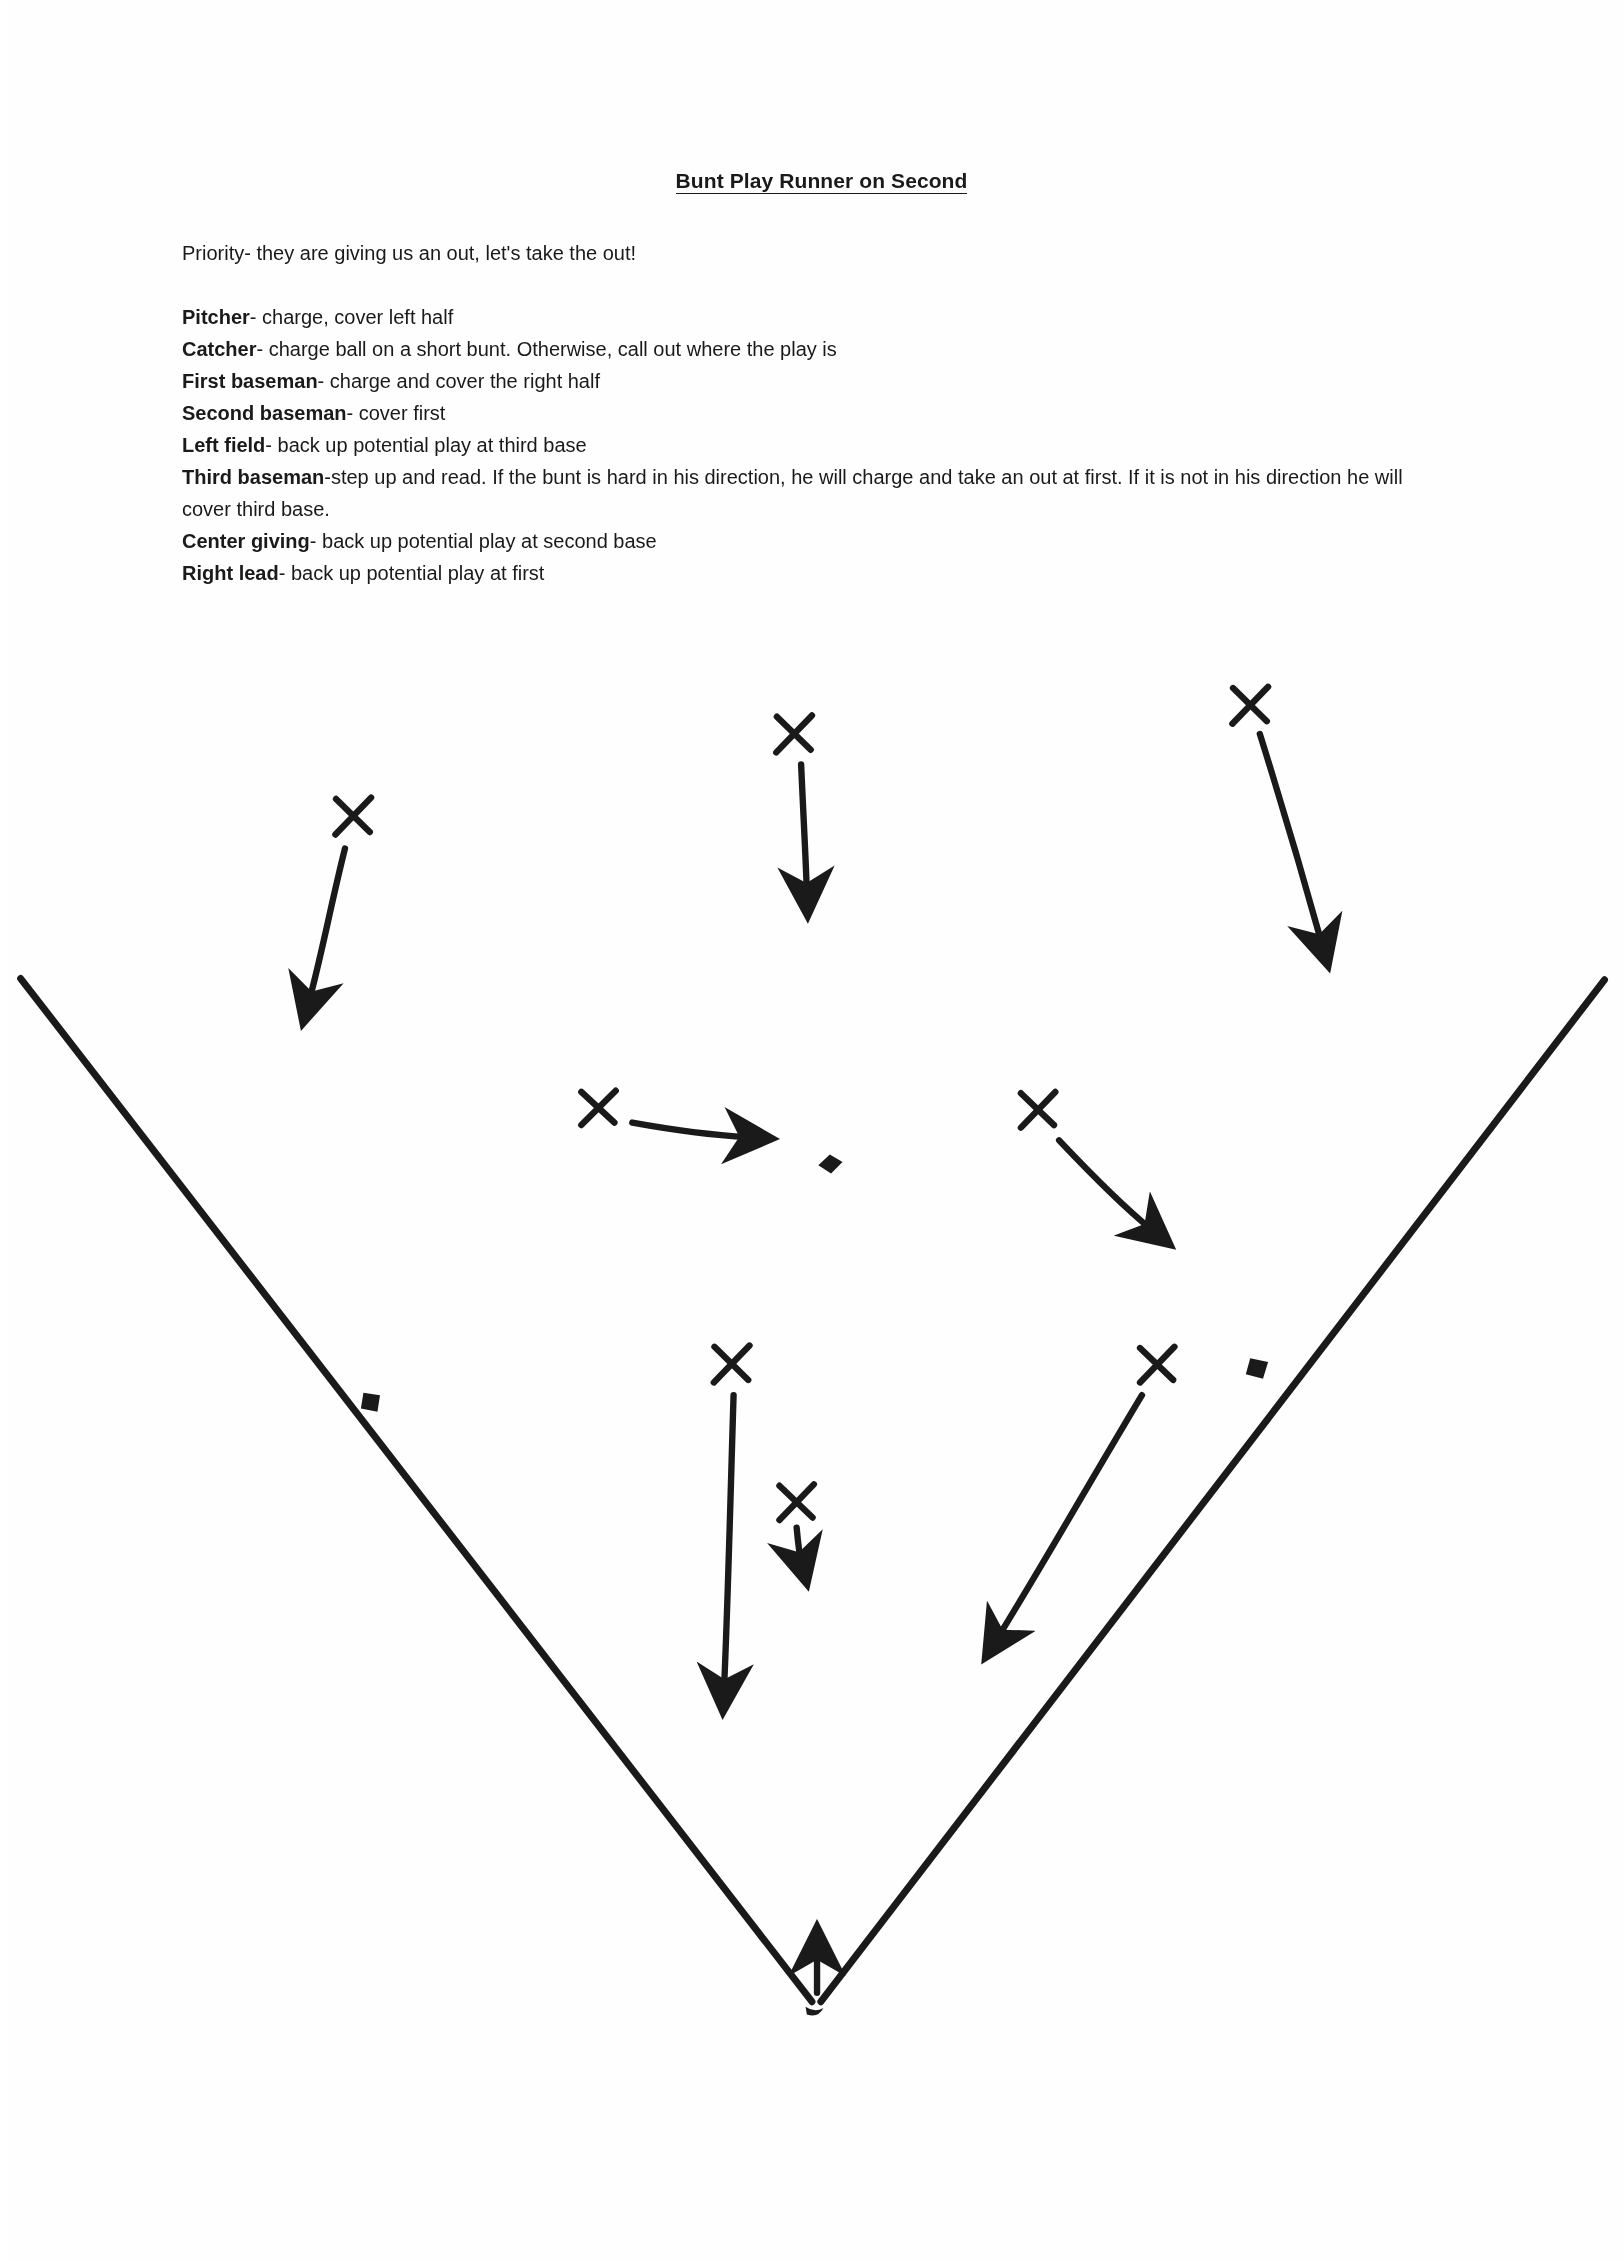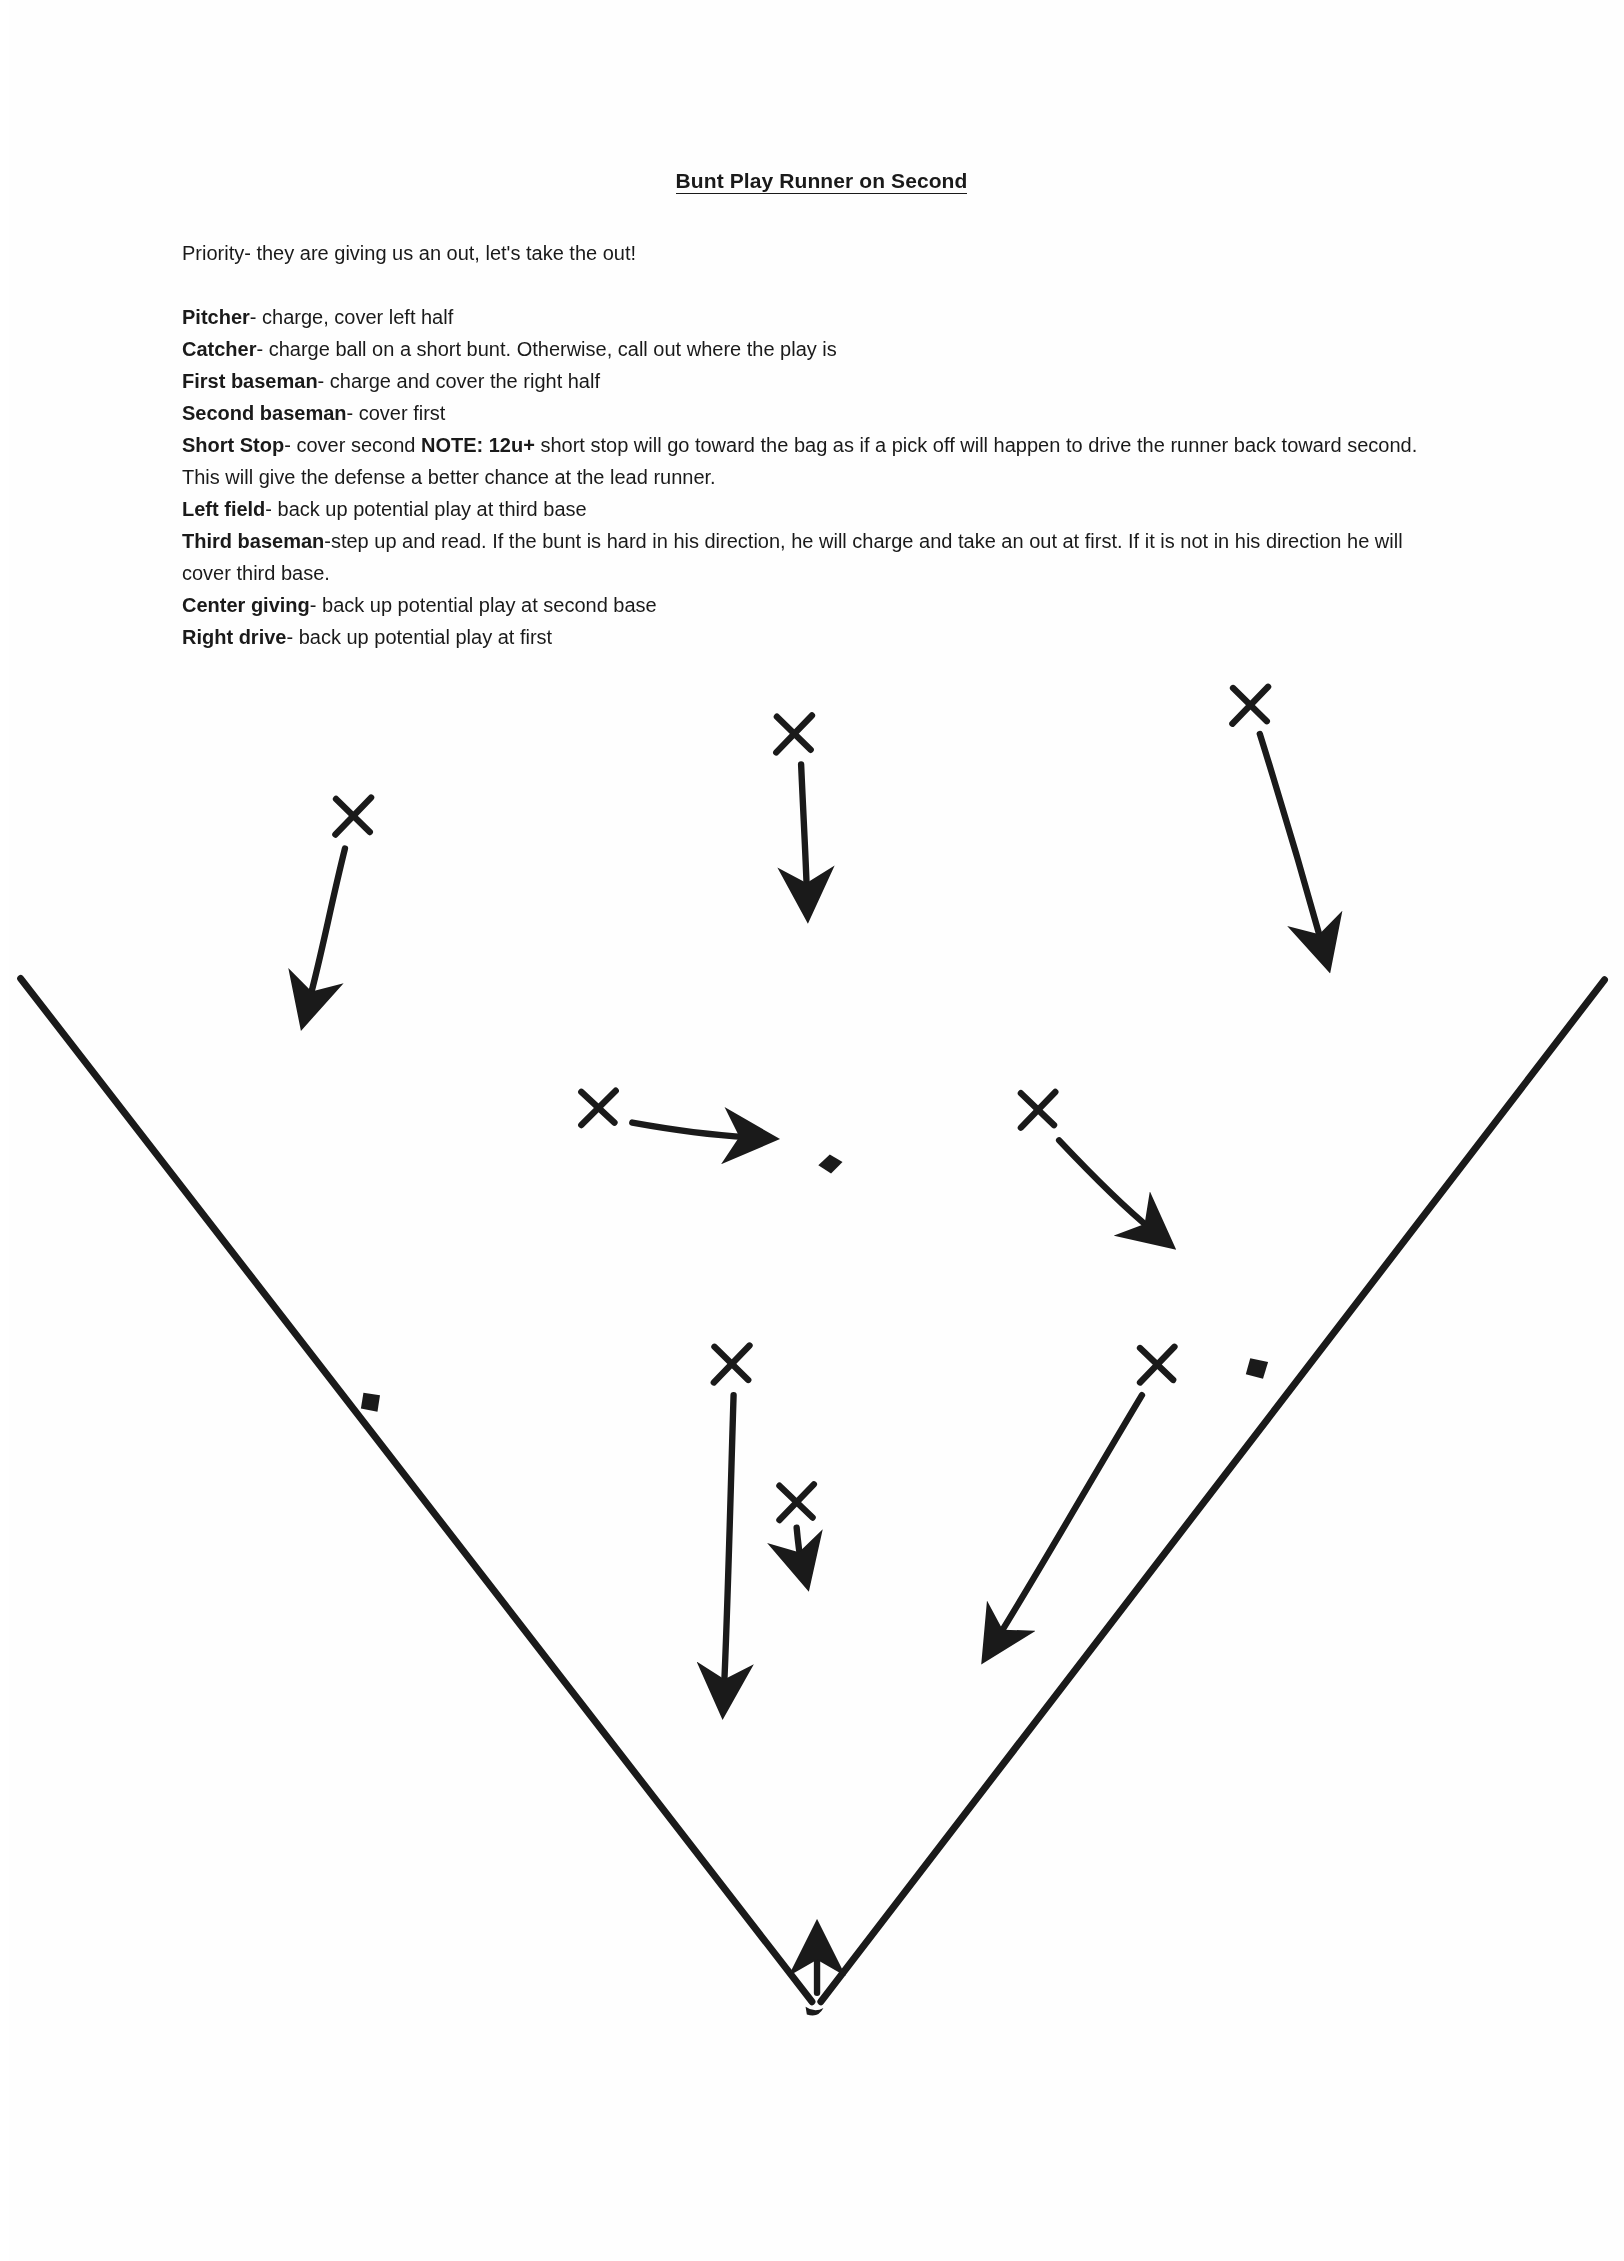--- a/index.html
+++ b/index.html
@@ -83,38 +83,35 @@
     </div>
 
     <div class="role-line">
       <b>First baseman</b><span>- charge and cover the right half</span>
     </div>
 
     <div class="role-line">
       <b>Second baseman</b><span>- cover first</span>
     </div>
 
-    <div class="role-line">
-      <b>Short Stop</b><span>- cover second </span><b>NOTE: 12u+</b><span> short stop will go toward the bag as if a pick off will happen to drive the runner back toward second. This will give the defense a better chance at the lead runner.</span>
-    </div>
 
     <div class="role-line">
       <b>Left field</b><span>- back up potential play at third base</span>
     </div>
 
     <div class="role-line">
       <b>Third baseman</b><span>-step up and read. If the bunt is hard in his direction, he will charge and take an out at first. If it is not in his direction he will cover third base.</span>
     </div>
 
     <div class="role-line">
       <b>Center giving</b><span>- back up potential play at second base</span>
     </div>
 
     <div class="role-line">
-      <b>Right drive</b><span>- back up potential play at first</span>
+      <b>Right lead</b><span>- back up potential play at first</span>
     </div>
   </div>
 
   <svg class="field" viewBox="0 0 2550 3549">
     <defs>
       <marker id="ah" markerWidth="9" markerHeight="9" refX="4" refY="4.5" orient="auto">
         <path d="M0,0 L9,4.5 L0,9 L2.6,4.5 z" fill="#1a1a1a"></path>
       </marker>
     </defs>
 

